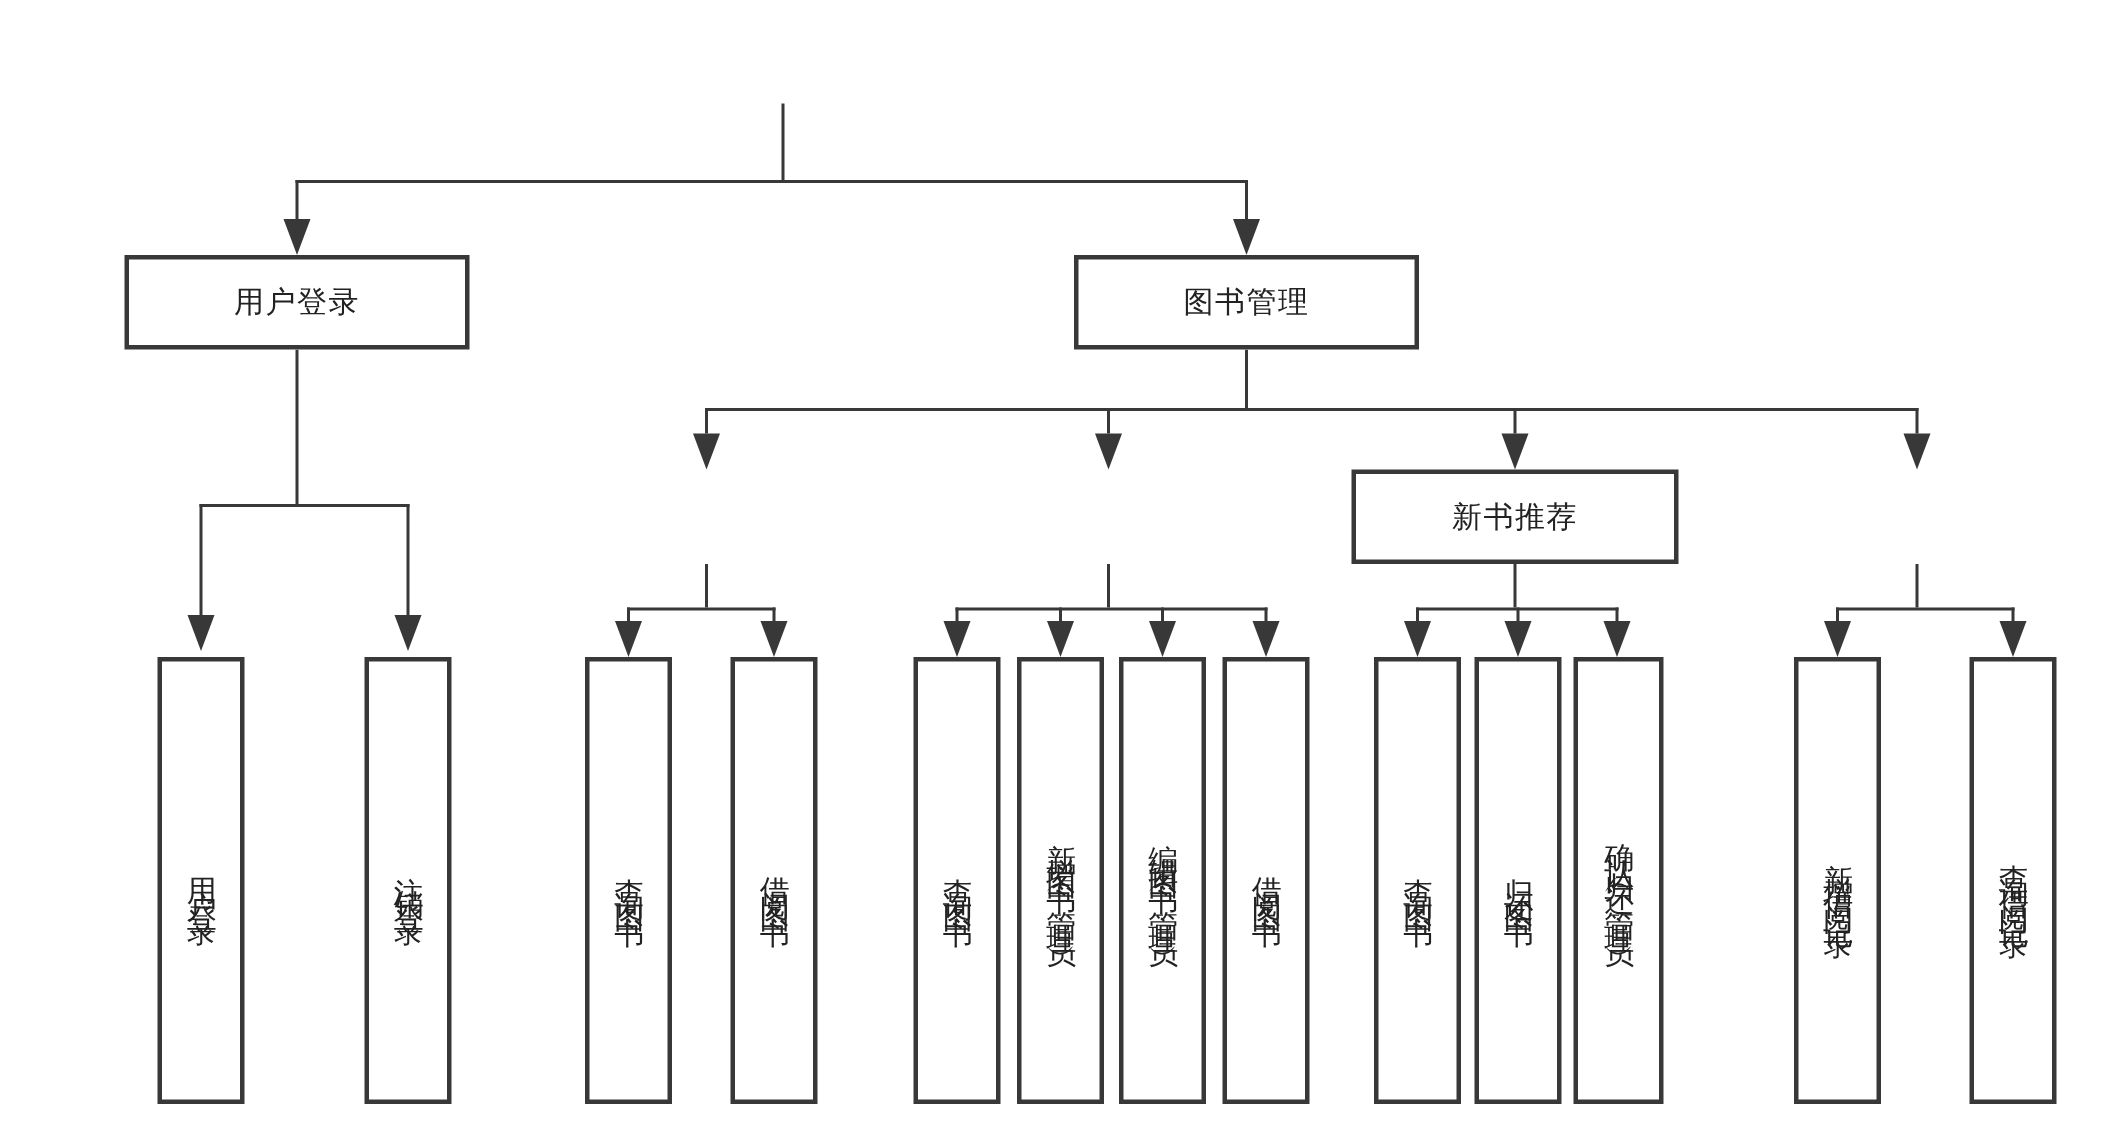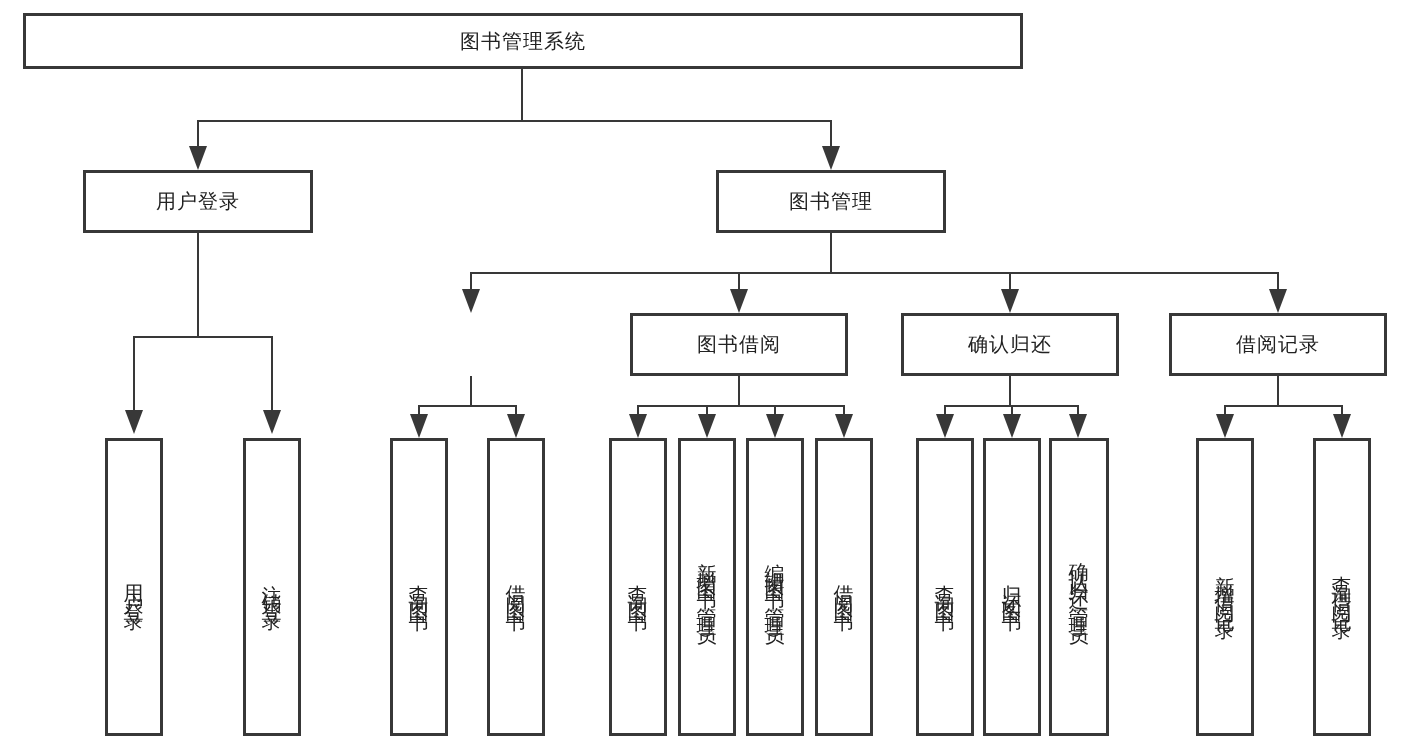--- a/index.html
+++ b/index.html
@@ -52,40 +52,31 @@
     letter-spacing: 1px;
     z-index: 5;
     white-space: nowrap;
   }
 </style>
 </head>
 <body>
 
 <div class="canvas">
 
-  <div class="box" style="left:23px; top:13px; width:1000px; height:56px;">
-    <span>图书管理系统</span>
-  </div>
 
   <div class="box" style="left:83px; top:170px; width:230px; height:63px;">
     <span>用户登录</span>
   </div>
 
   <div class="box" style="left:716px; top:170px; width:230px; height:63px;">
     <span>图书管理</span>
   </div>
 
-  <div class="box l3" style="left:630px;">
-    <span>图书借阅</span>
-  </div>
   <div class="box l3" style="left:901px;">
-    <span>确认归还</span>
-  </div>
-  <div class="box l3" style="left:1169px;">
-    <span>借阅记录</span>
+    <span>新书推荐</span>
   </div>
 
   <div class="box leaf" style="left:105px;">
     <span>用户登录</span>
   </div>
   <div class="box leaf" style="left:243px;">
     <span>注销登录</span>
   </div>
 
   <div class="box leaf" style="left:390px;">

